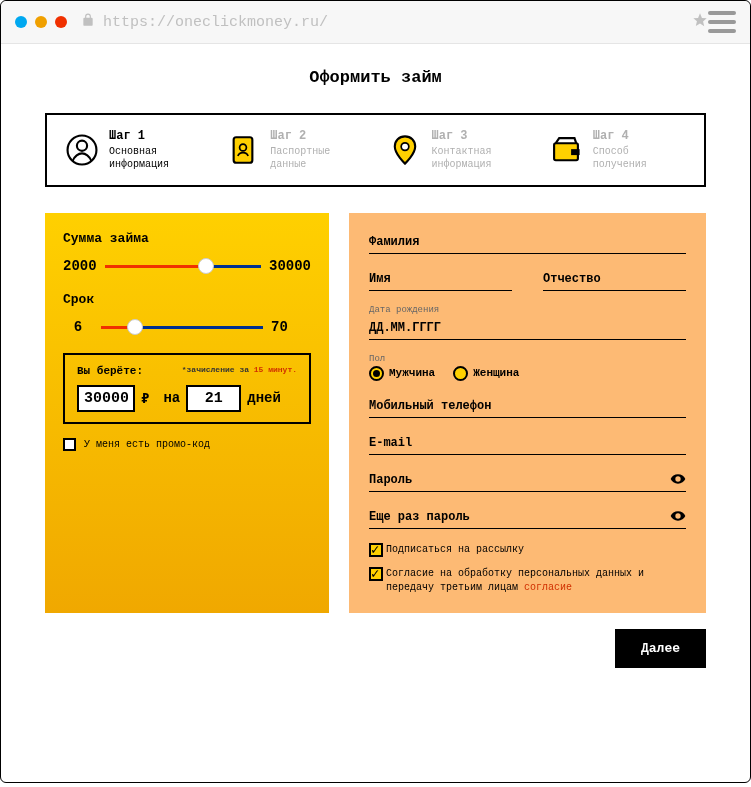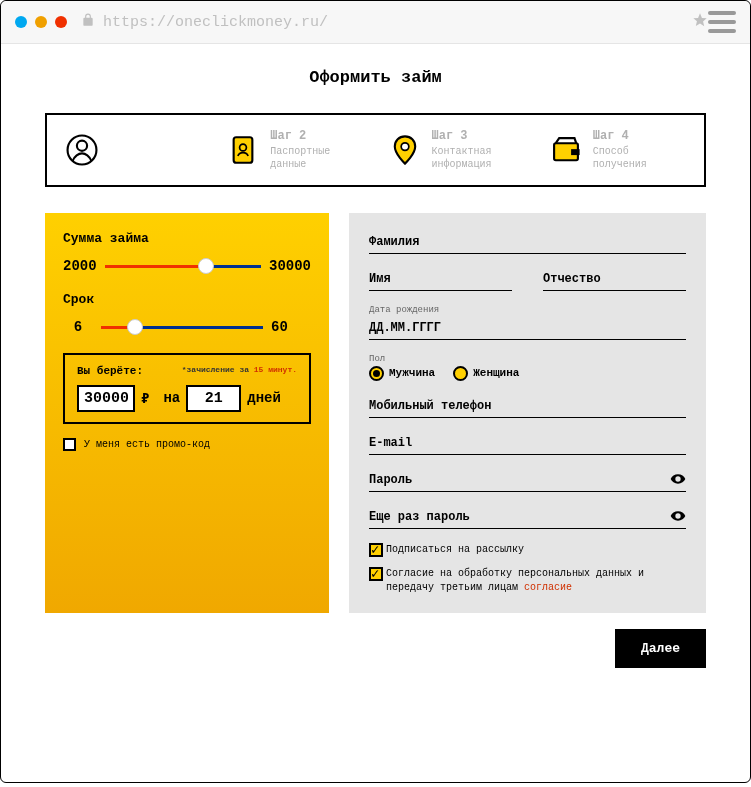--- a/index.html
+++ b/index.html
@@ -35,21 +35,21 @@
 .summary-box { border: 2px solid #000; padding: 10px 12px; margin-top: 4px; }
 .summary-top { display: flex; justify-content: space-between; font-size: 11px; font-weight: bold; }
 .summary-note { font-size: 8px; color: #333; }
 .summary-note .hl { color: #d03000; }
 .summary-fields { display: flex; align-items: center; gap: 6px; margin-top: 8px; font-weight: bold; font-size: 14px; }
 .summary-fields input { border: 2px solid #000; background: #fff; padding: 3px 5px; font-family: inherit; font-weight: bold; text-align: center; font-size: 15px; }
 .amount-input { width: 58px; }
 .days-input { width: 55px; }
 .promo-row { display: flex; align-items: center; gap: 8px; margin-top: 14px; font-size: 10px; }
 .promo-check { width: 13px; height: 13px; border: 2px solid #000; background: #fff; cursor: pointer; }
-.form-panel { flex: 1; background: #e5e5e5; padding: 18px 20px; }
+.form-panel { flex: 1; background: #fdba74; padding: 18px 20px; }
 .form-field { margin-bottom: 14px; }
 .form-field input { width: 100%; border: none; border-bottom: 1px solid #000; background: transparent; padding: 4px 0; font-family: inherit; font-size: 12px; font-weight: bold; }
 .form-field input::placeholder { color: #000; font-weight: bold; }
 .form-row2 { display: flex; gap: 31px; }
 .form-row2 .form-field { flex: 1; }
 .small-label { font-size: 9px; color: #666; margin-bottom: 2px; display: block; }
 .gender-row { display: flex; gap: 18px; align-items: center; margin-bottom: 14px; font-weight: bold; }
 .radio { display: flex; align-items: center; gap: 5px; font-size: 11px; cursor: pointer; }
 .radio-circle { width: 15px; height: 15px; border: 2px solid #000; border-radius: 50%; display: flex; align-items: center; justify-content: center; background: #ffd000; }
 .radio-circle.checked::after { content: ''; width: 7px; height: 7px; background: #000; border-radius: 50%; }
@@ -91,20 +91,24 @@
   <div class="content">
     <h1 class="page-title">Оформить займ</h1>
 
     <div class="steps-box">
       <div class="step active">
         <svg class="step-icon" viewBox="0 0 40 40">
             <circle cx="20" cy="20" r="17" fill="none" stroke="#000" stroke-width="2.5"></circle>
             <circle cx="20" cy="15" r="6" fill="none" stroke="#000" stroke-width="2.5"></circle>
             <path d="M9 33c2-6 7-9 11-9s9 3 11 9" fill="none" stroke="#000" stroke-width="2.5"></path>
           </svg>
+        <div class="step-text">
+            <div class="step-num">Шаг 1</div>
+            <div>Основная информация</div>
+          </div>
       </div>
       <div class="step">
         <svg class="step-icon" viewBox="0 0 40 40">
             <rect x="9" y="5" width="22" height="30" rx="3" fill="#ffd000" stroke="#000" stroke-width="2.5"></rect>
             <circle cx="20" cy="17" r="4" fill="none" stroke="#000" stroke-width="2"></circle>
             <path d="M14 27c1-3 4-4 6-4s5 1 6 4" fill="none" stroke="#000" stroke-width="2"></path>
           </svg>
         <div class="step-text">
             <div class="step-num">Шаг 2</div>
             <div>Паспортные данные</div>
@@ -146,21 +150,21 @@
           <span>30000</span>
         </div>
         <div class="calc-label">Срок</div>
         <div class="slider-row">
           <span style="width:30px;text-align:center">6</span>
           <div class="slider">
             <div class="slider-track"></div>
               <div class="slider-fill" style="width:18%"></div>
               <div class="slider-thumb" style="left:16%"></div>
           </div>
-          <span style="width:40px">60</span>
+          <span style="width:40px">70</span>
         </div>
         <div class="summary-box">
           <div class="summary-top">
             <span>Вы берёте:</span>
             <span class="summary-note"><span>*зачисление за </span><span class="hl">15 минут.</span></span>
           </div>
           <div class="summary-fields">
             <input class="amount-input" value="30000" style="">
             <span>₽</span>
             <span style="margin-left:8px">на</span>

